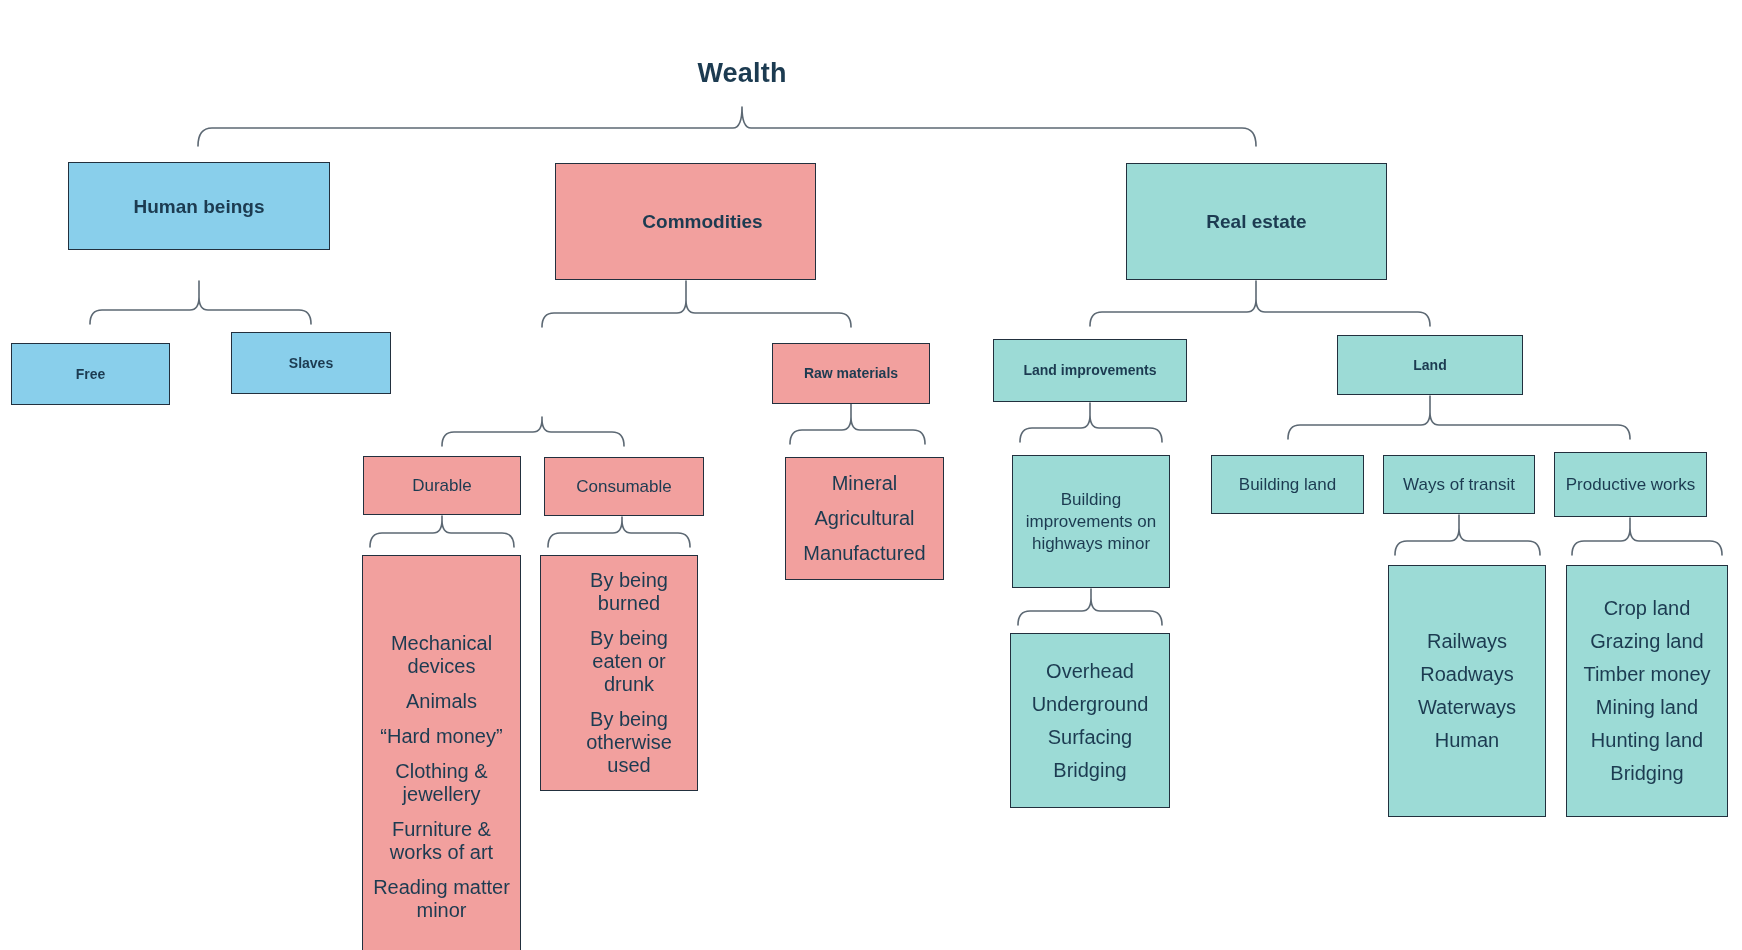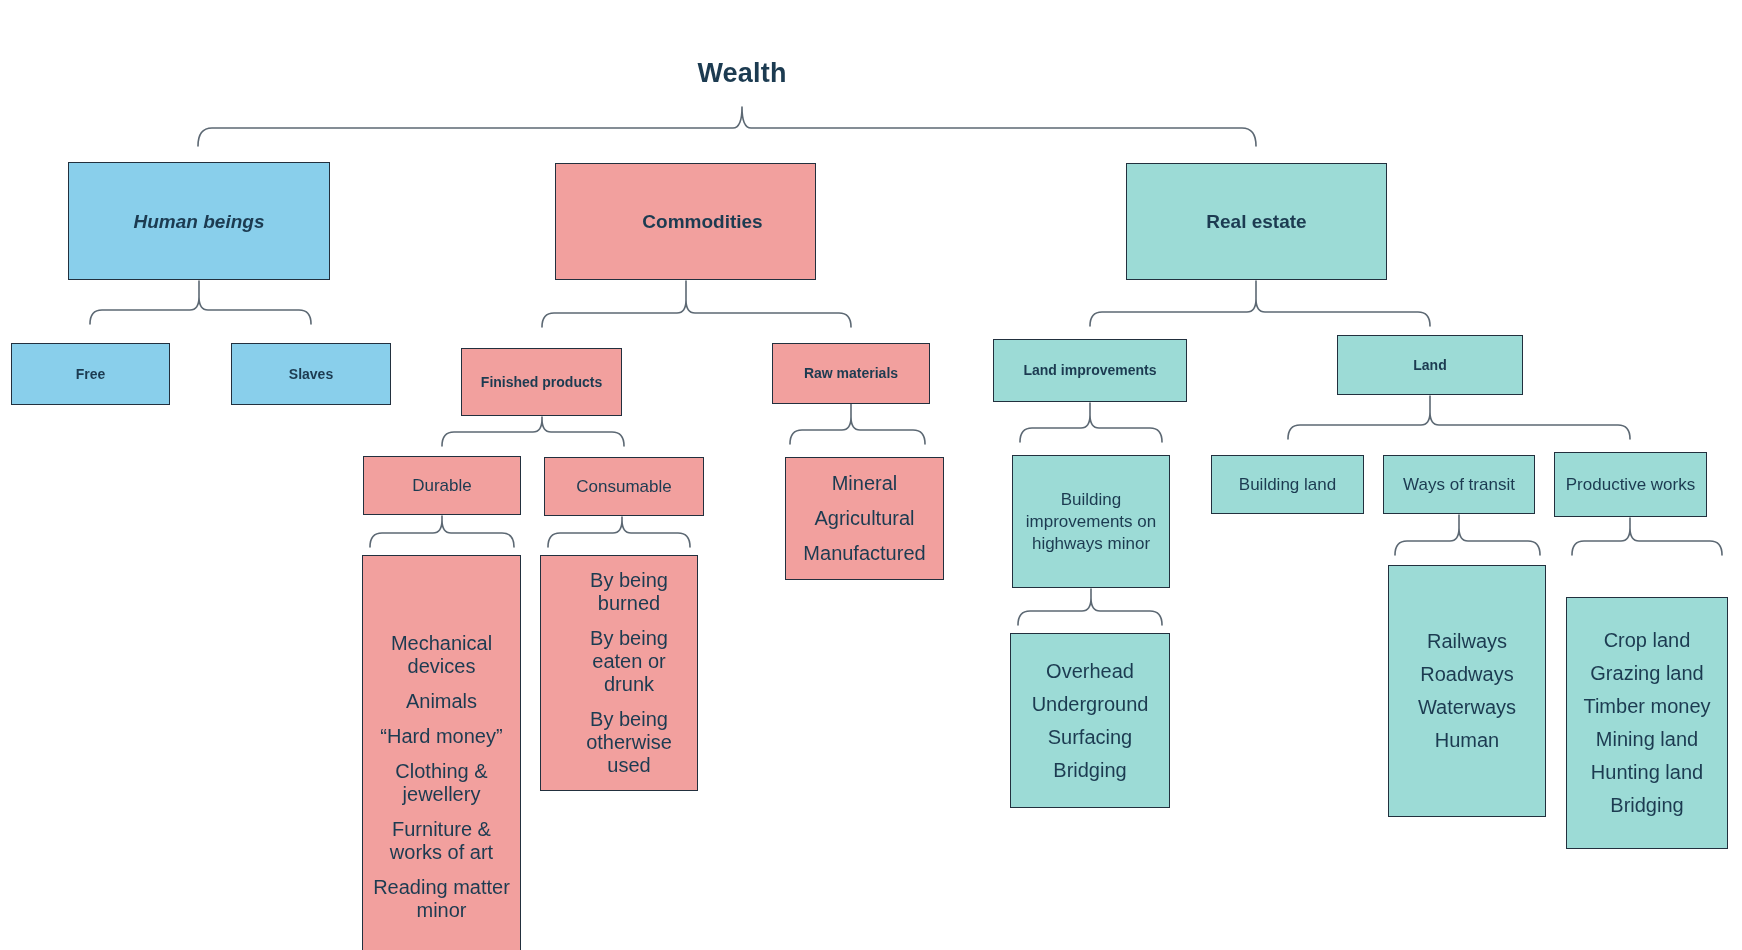--- a/index.html
+++ b/index.html
@@ -83,38 +83,35 @@
     <path d="M 790 444 Q 790 430 802 430 L 842 430 Q 851 430 851 417 Q 851 430 860 430 L 913 430 Q 925 430 925 444 M 851 404 L 851 417"></path>
     <path d="M 370 547 Q 370 533 382 533 L 433 533 Q 442 533 442 520 Q 442 533 451 533 L 502 533 Q 514 533 514 547 M 442 516 L 442 520"></path>
     <path d="M 548 547 Q 548 533 560 533 L 613 533 Q 622 533 622 520 Q 622 533 631 533 L 678 533 Q 690 533 690 547 M 622 517 L 622 520"></path>
     <path d="M 1020 442 Q 1020 428 1032 428 L 1081 428 Q 1090 428 1090 415 Q 1090 428 1099 428 L 1150 428 Q 1162 428 1162 442 M 1090 403 L 1090 415"></path>
     <path d="M 1018 625 Q 1018 611 1030 611 L 1082 611 Q 1091 611 1091 598 Q 1091 611 1100 611 L 1150 611 Q 1162 611 1162 625 M 1091 589 L 1091 598"></path>
     <path d="M 1288 439 Q 1288 425 1300 425 L 1421 425 Q 1430 425 1430 412 Q 1430 425 1439 425 L 1618 425 Q 1630 425 1630 439 M 1430 396 L 1430 412"></path>
     <path d="M 1395 555 Q 1395 541 1407 541 L 1450 541 Q 1459 541 1459 528 Q 1459 541 1468 541 L 1528 541 Q 1540 541 1540 555 M 1459 515 L 1459 528"></path>
     <path d="M 1572 555 Q 1572 541 1584 541 L 1621 541 Q 1630 541 1630 528 Q 1630 541 1639 541 L 1710 541 Q 1722 541 1722 555 M 1630 518 L 1630 528"></path>
   </svg>
 
-  <div class="node blue lvl1" style="left:68px;   top:162px; width:262px; height:118px;font-style:italic;">
+  <div class="node blue lvl1" style="left:68px;   top:162px; width:262px; height:88px;">
       <span>Human beings</span>
     </div>
   <div class="node salmon lvl1" style="left:555px;  top:163px; width:261px; height:117px;padding-left:42px;">
       <span>Commodities</span>
     </div>
   <div class="node teal lvl1" style="left:1126px; top:163px; width:261px; height:117px;">
       <span>Real estate</span>
     </div>
 
   <div class="node blue lvl2" style="left:11px;   top:343px; width:159px; height:62px;">
       <span>Free</span>
     </div>
-  <div class="node blue lvl2" style="left:231px;  top:343px; width:160px; height:62px;">
+  <div class="node blue lvl2" style="left:231px;  top:332px; width:160px; height:62px;">
       <span>Slaves</span>
-    </div>
-  <div class="node salmon lvl2" style="left:461px;  top:348px; width:161px; height:68px;">
-      <span>Finished products</span>
     </div>
   <div class="node salmon lvl2" style="left:772px;  top:343px; width:158px; height:61px;">
       <span>Raw materials</span>
     </div>
   <div class="node teal lvl2" style="left:993px;  top:339px; width:194px; height:63px;">
       <span>Land improvements</span>
     </div>
   <div class="node teal lvl2" style="left:1337px; top:335px; width:186px; height:60px;">
       <span>Land</span>
     </div>
@@ -167,21 +164,21 @@
     <div class="item">Bridging</div>
   </div>
 
   <div class="node teal list gap10" style="left:1388px; top:565px; width:158px; height:252px;">
     <div class="item">Railways</div>
     <div class="item">Roadways</div>
     <div class="item">Waterways</div>
     <div class="item">Human</div>
   </div>
 
-  <div class="node teal list gap10" style="left:1566px; top:565px; width:162px; height:252px;margin-top:32px;">
+  <div class="node teal list gap10" style="left:1566px; top:565px; width:162px; height:252px;">
     <div class="item">Crop land</div>
     <div class="item">Grazing land</div>
     <div class="item">Timber money</div>
     <div class="item">Mining land</div>
     <div class="item">Hunting land</div>
     <div class="item">Bridging</div>
   </div>
 
 </div>
 

